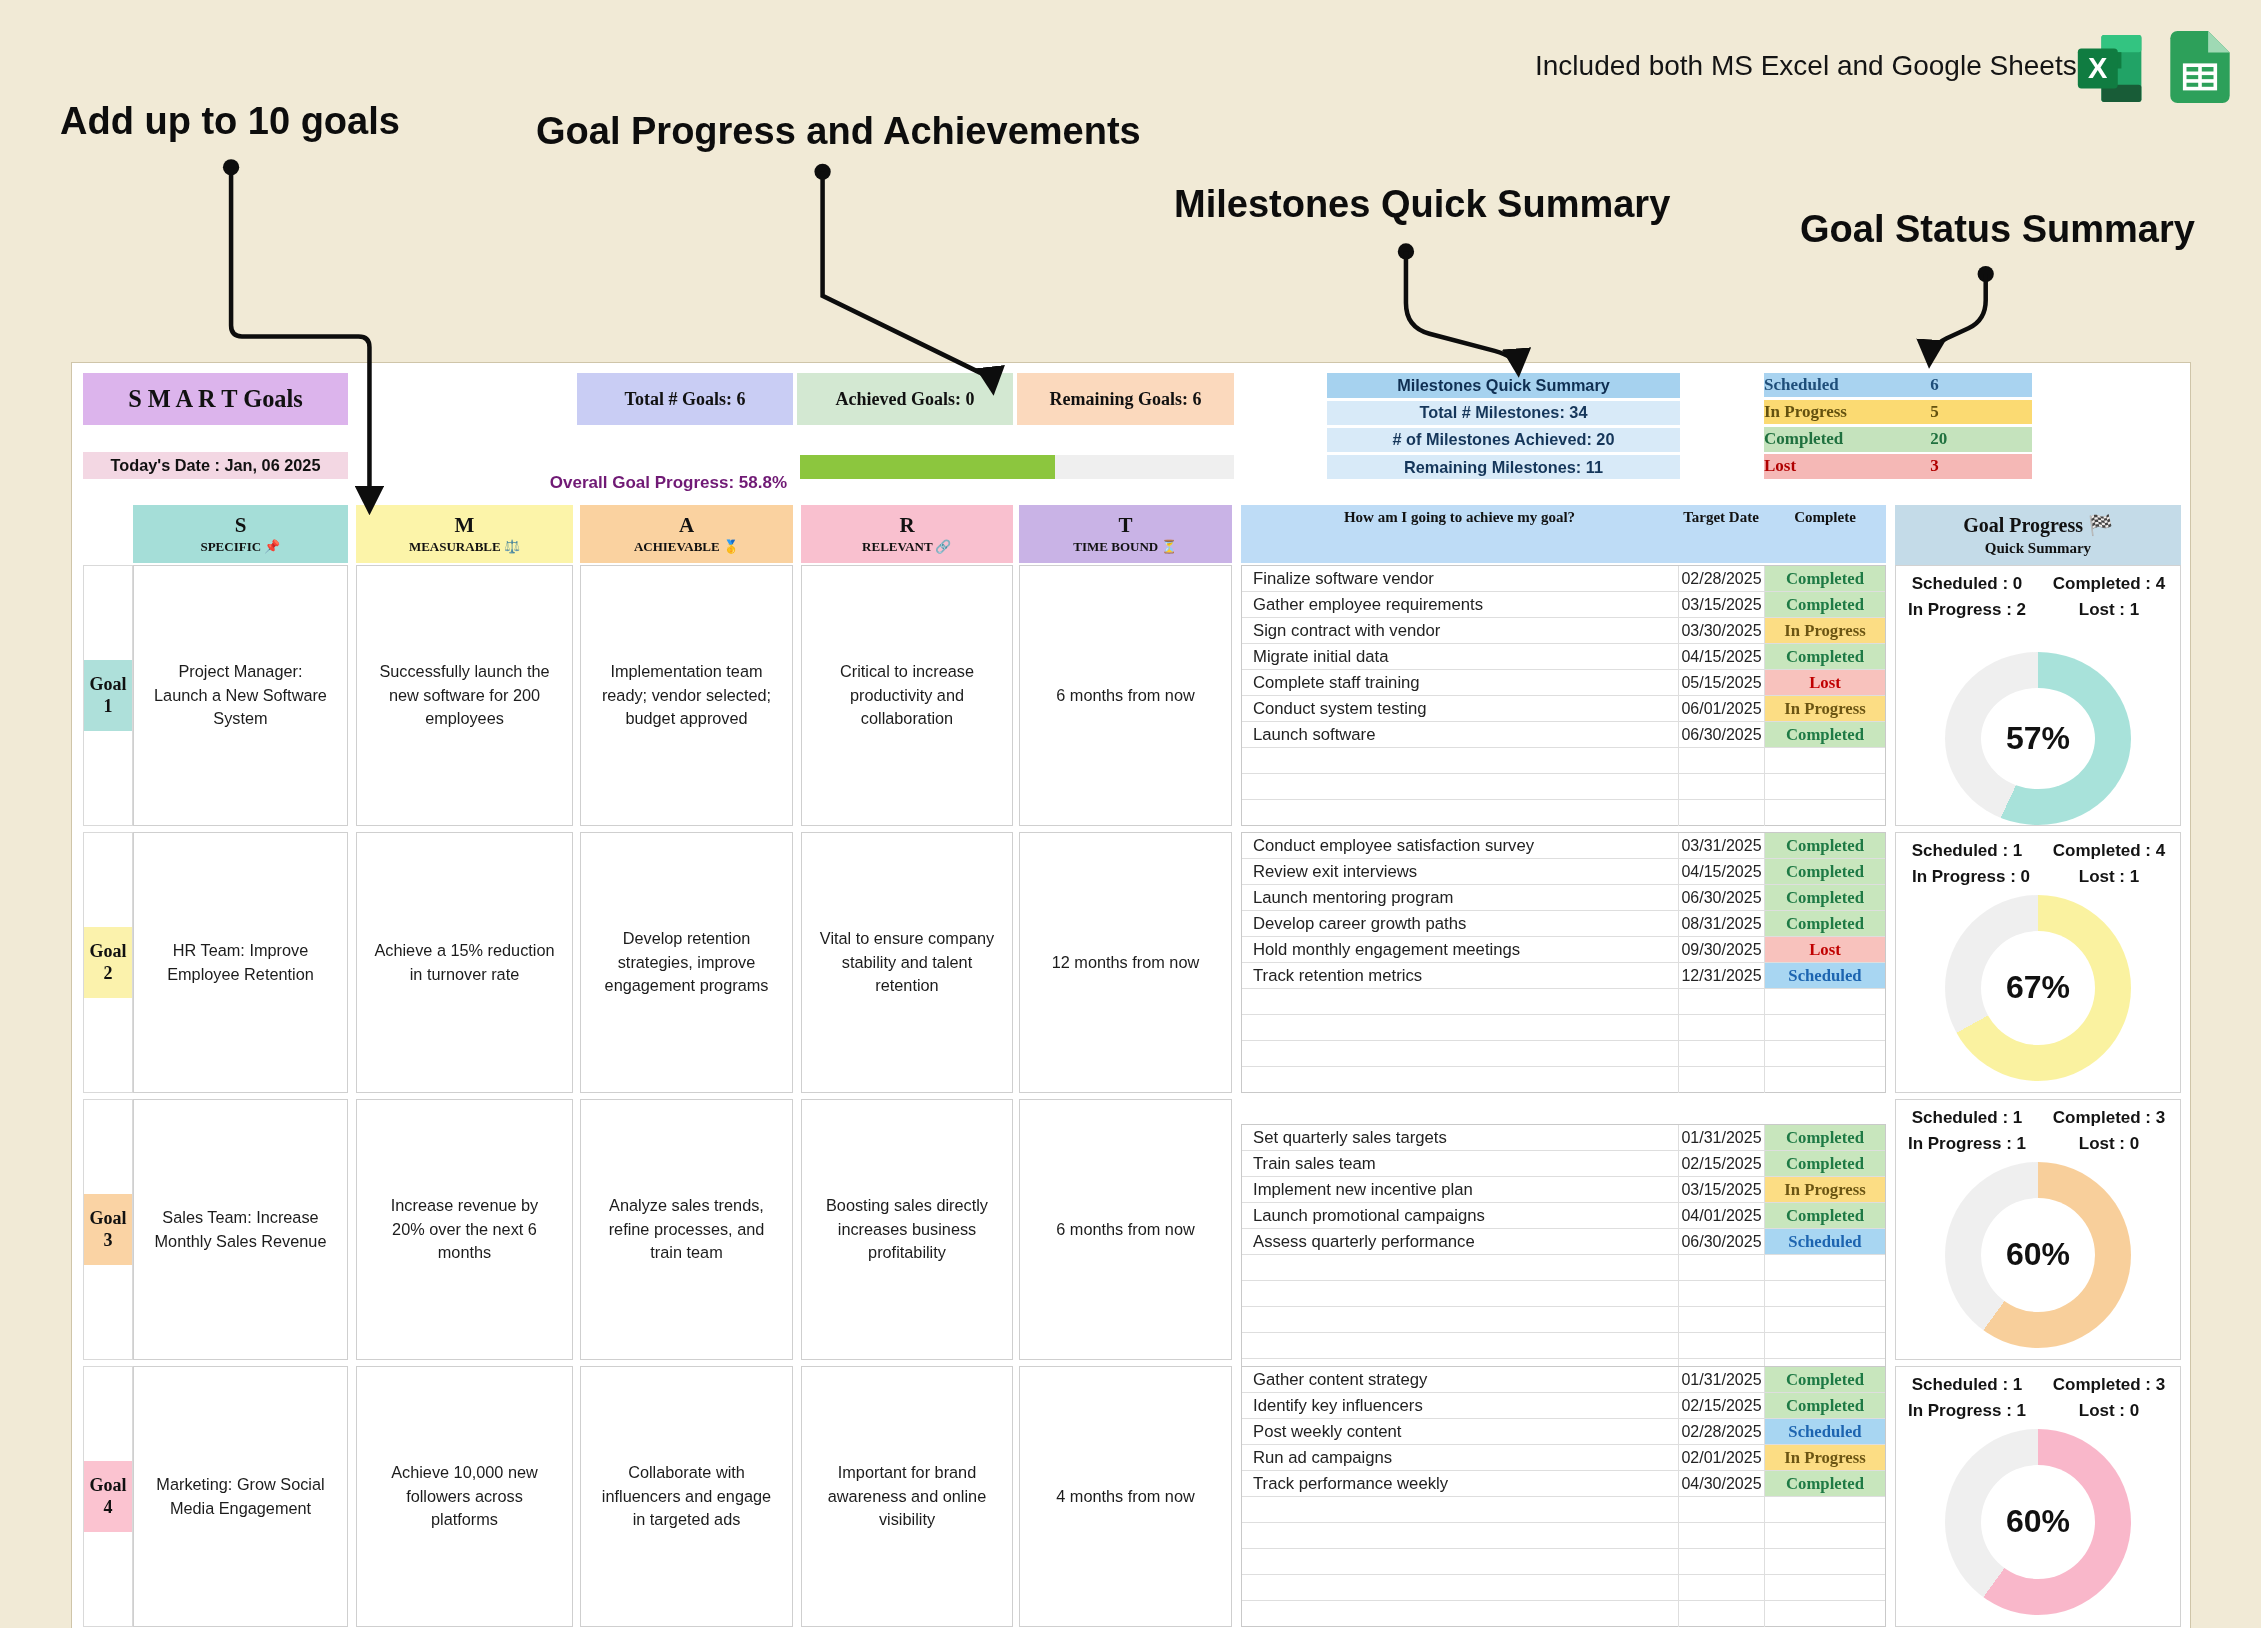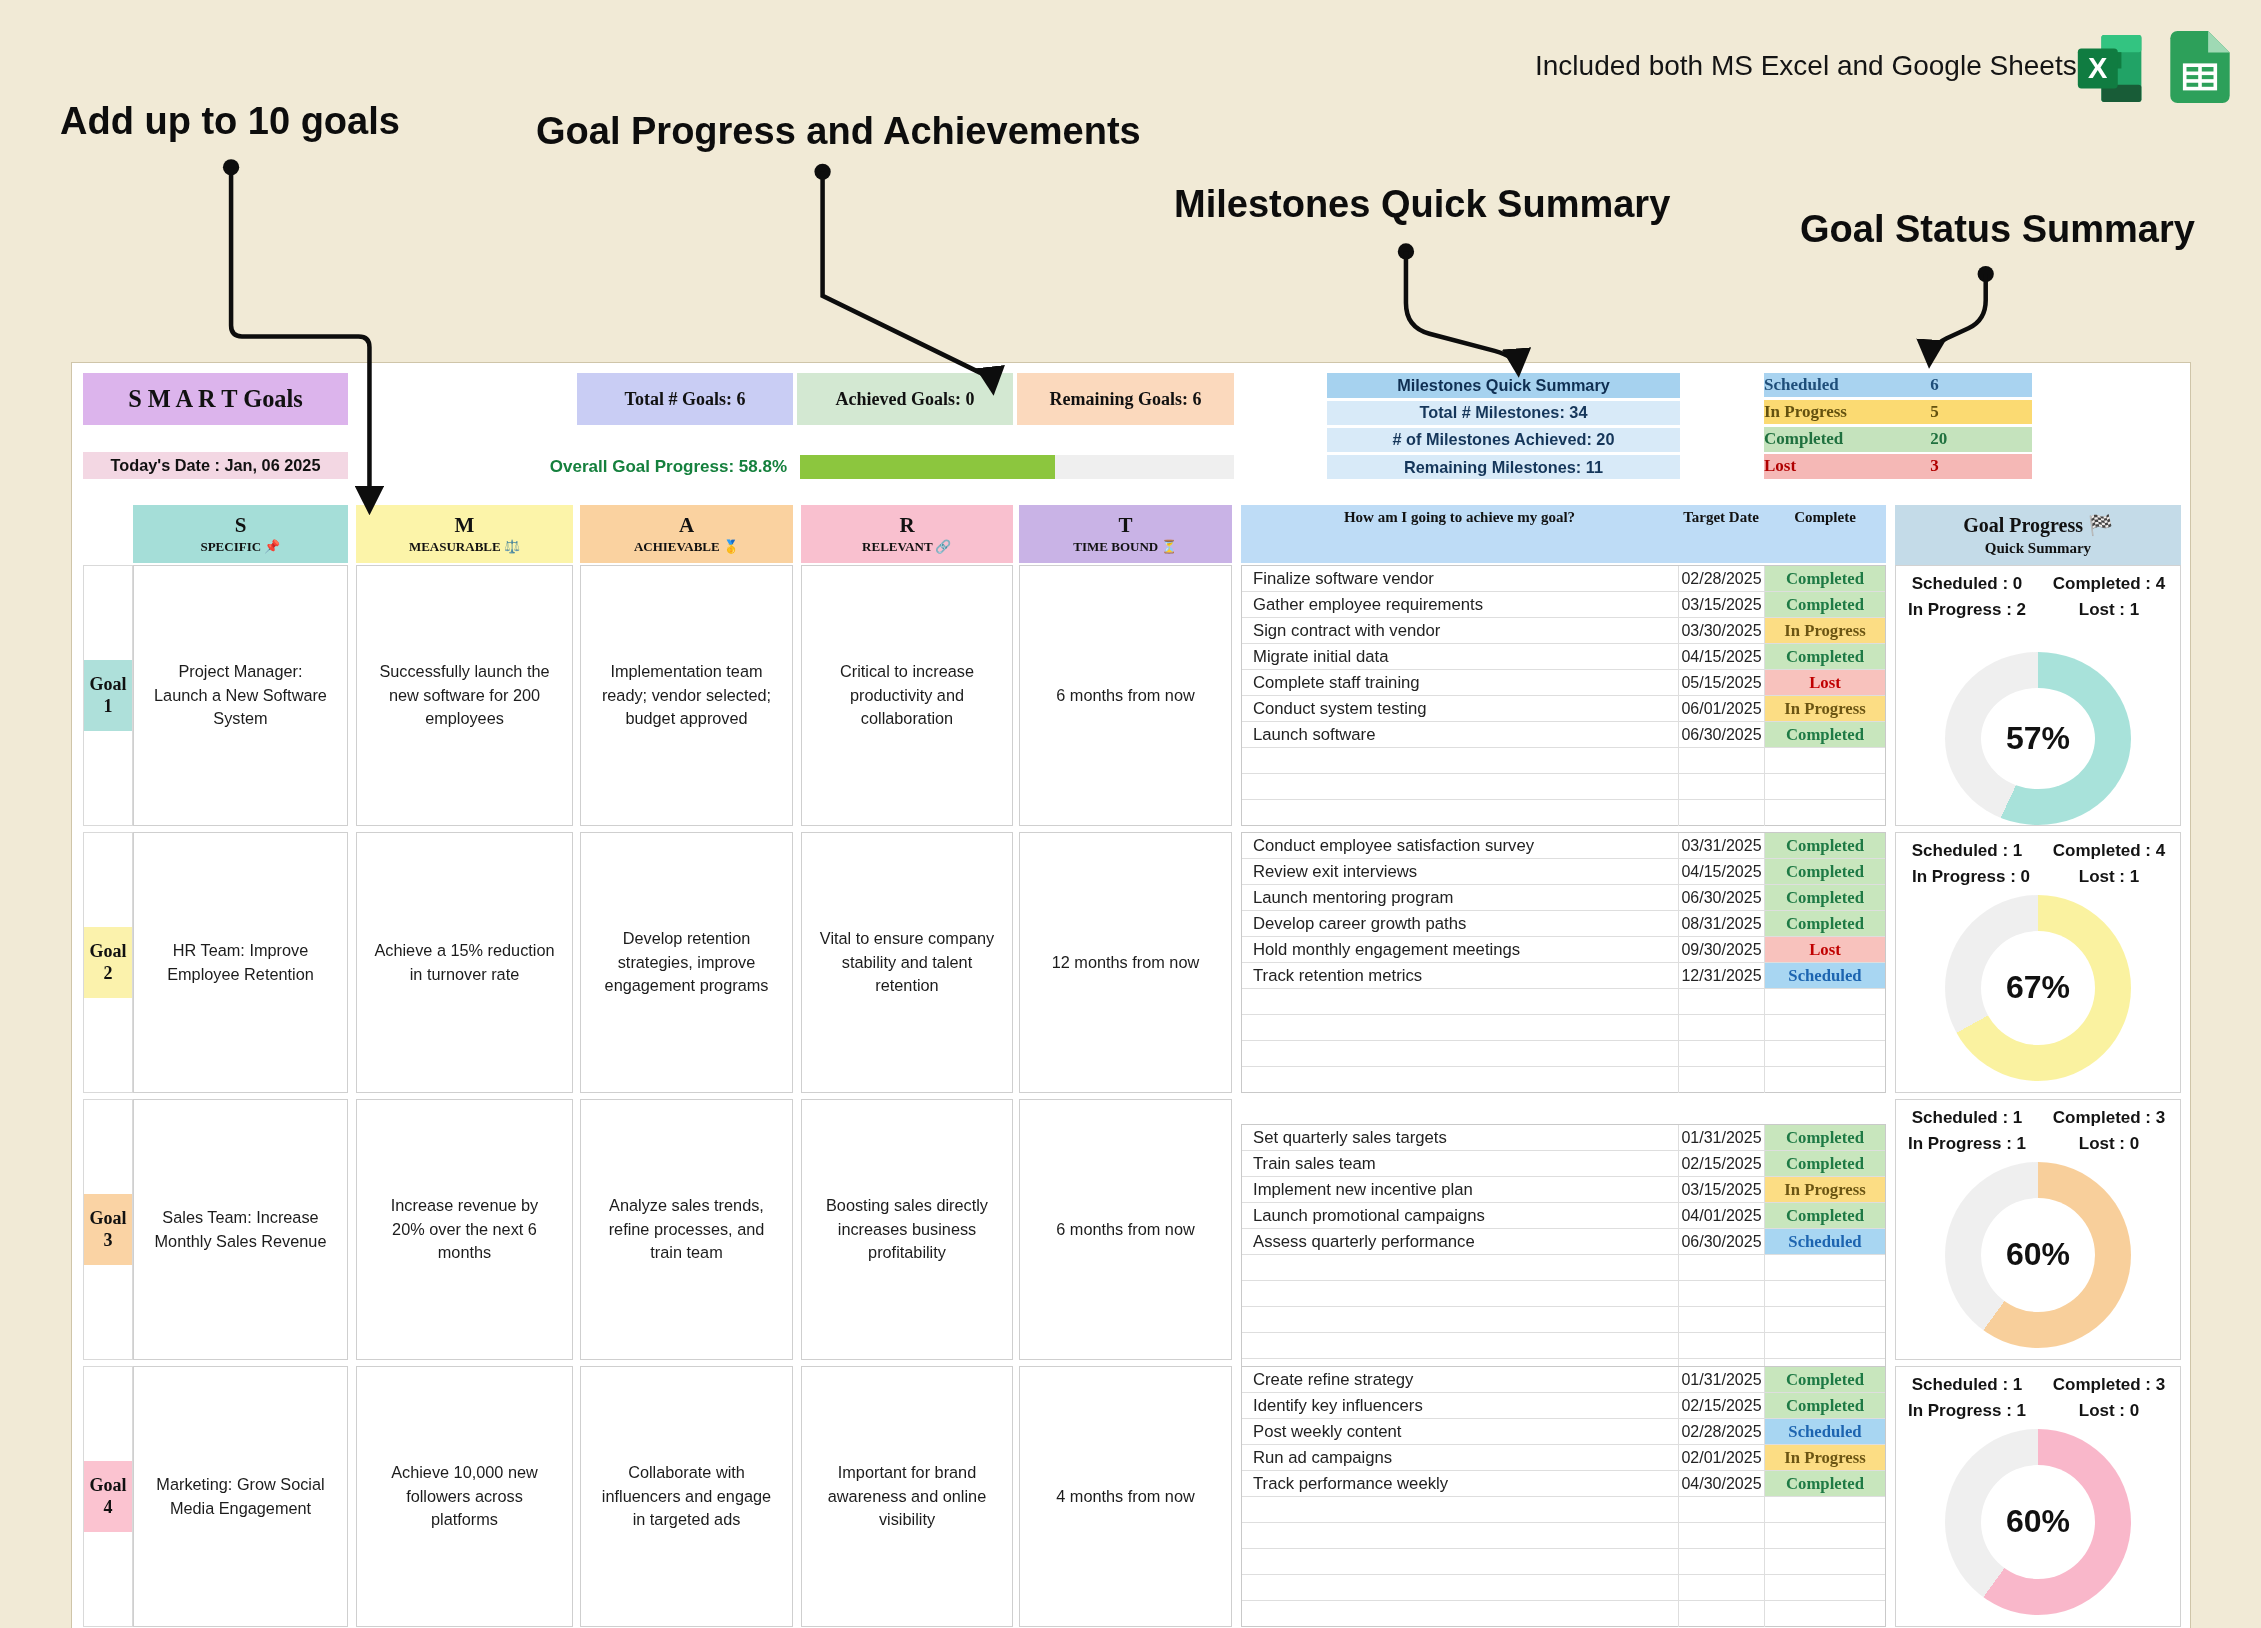--- a/index.html
+++ b/index.html
@@ -24,21 +24,21 @@
   #sheet { position:absolute; left:71px; top:362px; width:2120px; height:1266px; background:#fff; border:0.9px solid #cfc5a9; border-bottom:none; z-index:1; }
   .abs { position:absolute; z-index:5; }
 
   .hdr-box { display:flex; align-items:center; justify-content:center; font:700 18px "Liberation Serif",serif; color:#111; text-align:center; }
   #box-title { left:83px; top:373px; width:265px; height:52px; font-size:24.4px; }
   #box-total { left:577px; top:373px; width:216px; height:52px; }
   #box-achieved { left:797px; top:373px; width:216px; height:52px; }
   #box-remaining { left:1017px; top:373px; width:217px; height:52px; }
   #box-date { left:83px; top:452px; width:265px; height:27px; font:700 16.3px "Liberation Sans",sans-serif; display:flex; align-items:center; justify-content:center; }
 
-  #progress-label { left:470px; top:455px; width:317px; height:24.4px; font:700 17px "Liberation Sans",sans-serif; display:flex; align-items:center; justify-content:flex-end; color:#15803d; }
+  #progress-label { left:470px; top:471px; width:317px; height:24.4px; font:700 17px "Liberation Sans",sans-serif; display:flex; align-items:center; justify-content:flex-end; color:#701a75; }
   #progress-track { left:800px; top:455px; width:434px; height:24.4px; }
   #progress-fill { height:100%; }
 
   #mqs-box { left:1327px; top:373px; width:353px; }
   .mqs-row { height:24.4px; margin-top:2.7px; display:flex; align-items:center; justify-content:center; font:700 16.3px "Liberation Sans",sans-serif; color:#15365a; }
   #mqs-title { height:25px; margin-top:0; font-size:16.3px; color:#0f2f52; }
 
   #status-box { left:1764px; top:373px; width:268px; }
   .status-row { height:24.4px; margin-bottom:2.7px; display:grid; grid-template-columns:62% 38%; align-items:center; font:700 17px "Liberation Serif",serif; }
 
@@ -412,21 +412,21 @@
           <div style="display: block;">4</div>
         </div>
       </div>
       <div class="abs cell smart-cell" style="left: 133px; top: 1366px; width: 215px; height: 261px;">Marketing: Grow Social Media Engagement</div>
       <div class="abs cell smart-cell" style="left: 356px; top: 1366px; width: 217px; height: 261px;">Achieve 10,000 new followers across platforms</div>
       <div class="abs cell smart-cell" style="left: 580px; top: 1366px; width: 213px; height: 261px;">Collaborate with influencers and engage in targeted ads</div>
       <div class="abs cell smart-cell" style="left: 801px; top: 1366px; width: 212px; height: 261px;">Important for brand awareness and online visibility</div>
       <div class="abs cell smart-cell" style="left: 1019px; top: 1366px; width: 213px; height: 261px;">4 months from now</div>
       <div class="abs cell mile-block" style="left: 1241px; top: 1366px; width: 645px; height: 261px;">
         <div class="m-row">
-          <div class="m-task">Create refine strategy</div>
+          <div class="m-task">Gather content strategy</div>
           <div class="m-date">01/31/2025</div>
           <div class="m-status" style="background: rgb(200, 230, 189); color: rgb(30, 122, 69);">Completed</div>
         </div>
         <div class="m-row">
           <div class="m-task">Identify key influencers</div>
           <div class="m-date">02/15/2025</div>
           <div class="m-status" style="background: rgb(200, 230, 189); color: rgb(30, 122, 69);">Completed</div>
         </div>
         <div class="m-row">
           <div class="m-task">Post weekly content</div>

